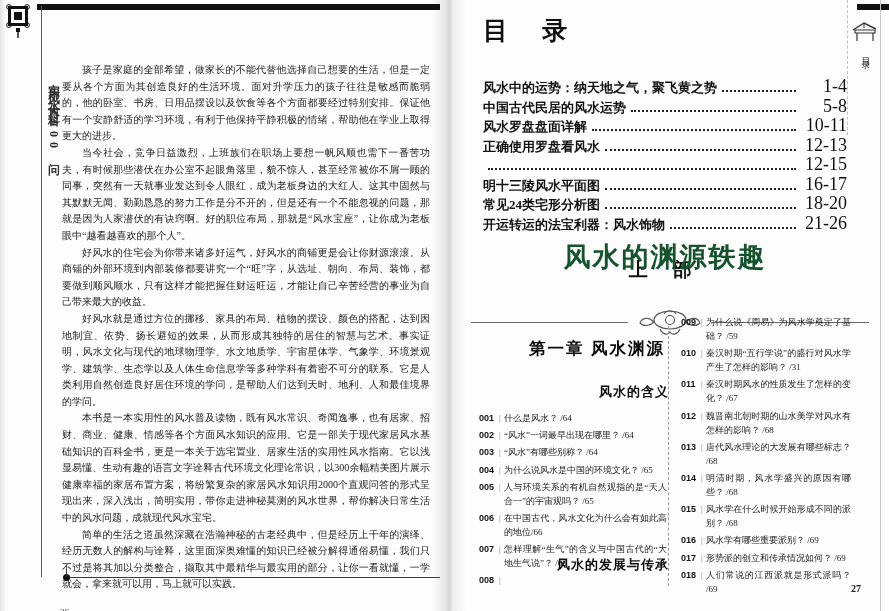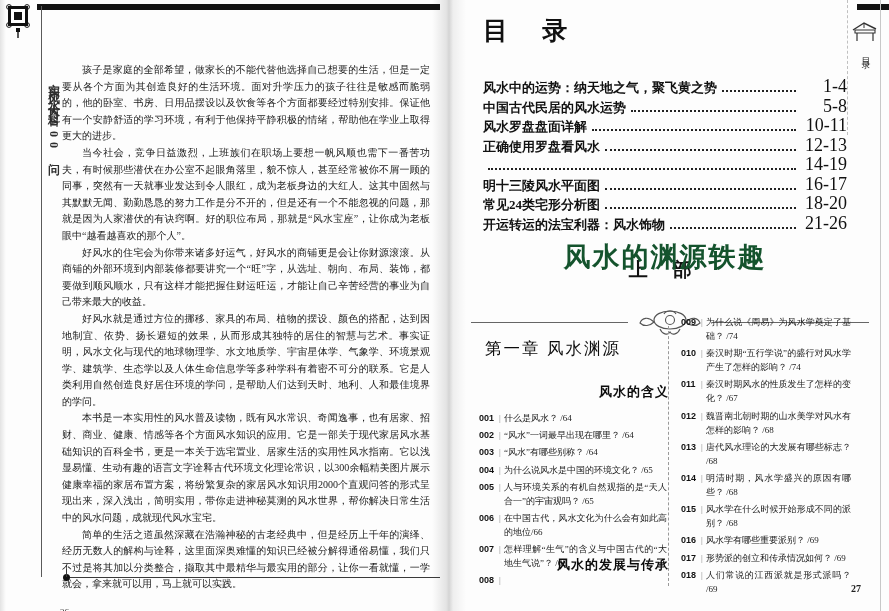--- a/index.html
+++ b/index.html
@@ -44,22 +44,22 @@
   .toc-row .pages{width:46px;text-align:right;font-weight:normal;font-size:18px;white-space:nowrap;}
   .part-label{position:absolute;left:28px;top:217px;width:364px;text-align:center;
     font-size:19px;font-weight:bold;letter-spacing:10px;color:#111;margin-top:40px;}
   .part-title{position:absolute;left:28px;top:239px;width:364px;text-align:center;
     font-size:27px;font-weight:bold;letter-spacing:2px;color:#14532d;
     font-family:"Liberation Sans","DejaVu Sans",sans-serif;}
   .divider{position:absolute;left:16px;top:303px;width:398px;height:38px;
     display:flex;align-items:center;}
   .divider .rule{flex:1;height:1px;background:#666;}
   .divider svg{margin:0 6px;}
-  .chapter-title{position:absolute;left:30px;top:338px;width:180px;text-align:left;
-    font-size:16.5px;font-weight:normal;letter-spacing:2px;color:#0c0c0c;
+  .chapter-title{position:absolute;left:30px;top:338px;width:180px;text-align:right;
+    font-size:16.5px;font-weight:bold;letter-spacing:2px;color:#0c0c0c;
     font-family:"Liberation Sans","DejaVu Sans",sans-serif;}
   .section-title{position:absolute;width:188px;text-align:right;font-size:13px;font-weight:bold;
     letter-spacing:1px;color:#0c0c0c;font-family:"Liberation Sans","DejaVu Sans",sans-serif;}
   .sec1{left:26px;top:383px;}
   .sec2{left:26px;top:556px;}
   .col-divider{position:absolute;left:213px;top:326px;height:260px;width:0;border-left:1px dashed #999;}
   .q-col{position:absolute;}
   .q-col-left{left:24px;top:411px;width:188px;}
   .q-col-right{left:226px;top:315px;width:170px;}
   .q-item{display:flex;margin-bottom:3.2px;}
@@ -155,21 +155,21 @@
       </div>
 
       <div class="toc-row">
         <span class="t">正确使用罗盘看风水</span>
         <span class="leader"></span>
         <span class="pages">12-13</span>
       </div>
 
       <div class="toc-row">
         <span class="leader"></span>
-        <span class="pages">14-19</span>
+        <span class="pages">12-15</span>
       </div>
 
       <div class="toc-row">
         <span class="t">明十三陵风水平面图</span>
         <span class="leader"></span>
         <span class="pages">16-17</span>
       </div>
 
       <div class="toc-row">
         <span class="t">常见24类宅形分析图</span>
@@ -253,27 +253,27 @@
         <span class="num">008</span>
         <span class="sep">|</span>
       </div>
     </div>
 
   <div class="q-col q-col-right">
 
       <div class="q-item">
         <span class="num">009</span>
         <span class="sep">|</span>
-        <span class="q">为什么说《周易》为风水学奠定了基础？ /74</span>
+        <span class="q">为什么说《周易》为风水学奠定了基础？ /59</span>
       </div>
 
       <div class="q-item">
         <span class="num">010</span>
         <span class="sep">|</span>
-        <span class="q">秦汉时期“五行学说”的盛行对风水学产生了怎样的影响？ /74</span>
+        <span class="q">秦汉时期“五行学说”的盛行对风水学产生了怎样的影响？ /31</span>
       </div>
 
       <div class="q-item">
         <span class="num">011</span>
         <span class="sep">|</span>
         <span class="q">秦汉时期风水的性质发生了怎样的变化？ /67</span>
       </div>
 
       <div class="q-item">
         <span class="num">012</span>

